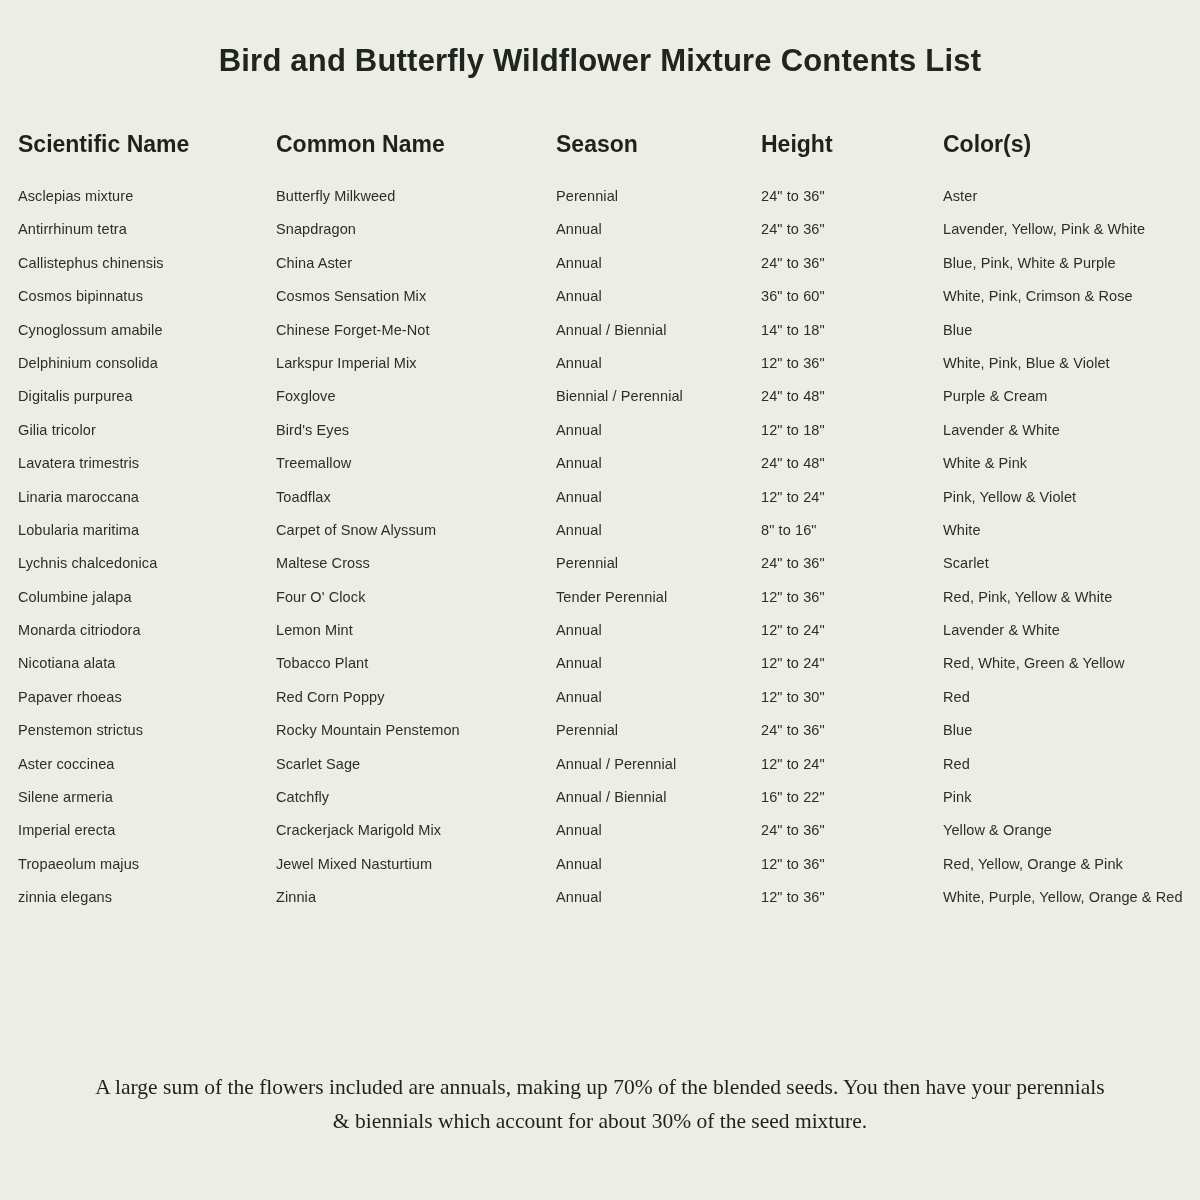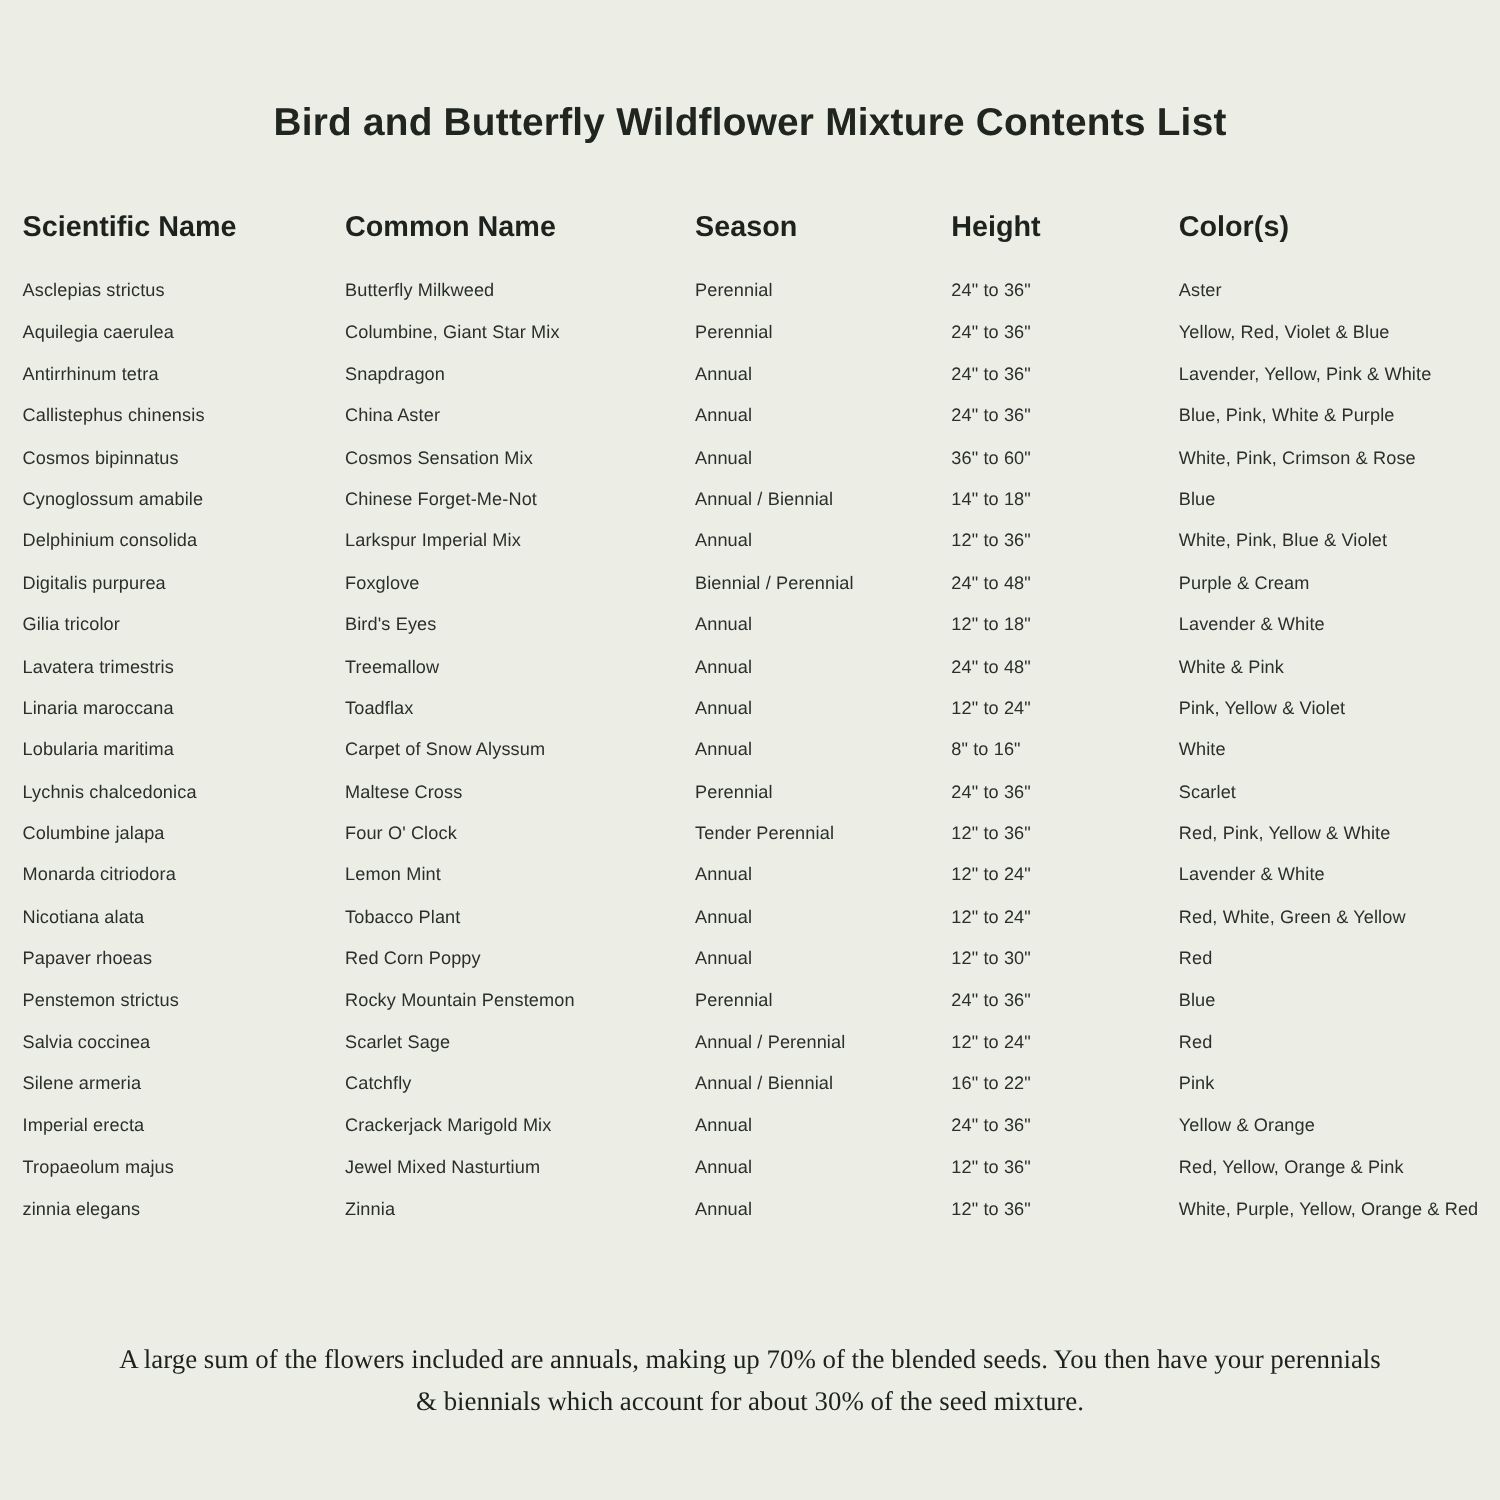--- a/index.html
+++ b/index.html
@@ -19,21 +19,21 @@
     width: 1200px;
     height: 1200px;
     box-sizing: border-box;
   }
   .title {
     text-align: center;
     font-size: 31px;
     font-weight: bold;
     color: #20251f;
     letter-spacing: 0.2px;
-    padding-top: 80px;
+    padding-top: 43px;
   }
   .table-wrap {
     padding: 0 18px;
     margin-top: 52px;
   }
   table.contents {
     width: 100%;
     border-collapse: collapse;
     table-layout: fixed;
   }
@@ -94,32 +94,25 @@
         <tr>
           <th class="h-sci">Scientific Name</th>
           <th>Common Name</th>
           <th>Season</th>
           <th>Height</th>
           <th>Color(s)</th>
         </tr>
       </thead>
       <tbody id="table-body">
           <tr>
-            <td class="d-sci">Asclepias strictus</td>
+            <td class="d-sci">Asclepias mixture</td>
             <td class="">Butterfly Milkweed</td>
             <td class="">Perennial</td>
             <td class="">24" to 36"</td>
             <td class="">Aster</td>
-          </tr>
-          <tr>
-            <td class="d-sci">Aquilegia caerulea</td>
-            <td class="">Columbine, Giant Star Mix</td>
-            <td class="">Perennial</td>
-            <td class="">24" to 36"</td>
-            <td class="">Yellow, Red, Violet &amp; Blue</td>
           </tr>
           <tr>
             <td class="d-sci">Antirrhinum tetra</td>
             <td class="">Snapdragon</td>
             <td class="">Annual</td>
             <td class="">24" to 36"</td>
             <td class="">Lavender, Yellow, Pink &amp; White</td>
           </tr>
           <tr>
             <td class="d-sci">Callistephus chinensis</td>
@@ -220,21 +213,21 @@
             <td class="">Red</td>
           </tr>
           <tr>
             <td class="d-sci">Penstemon strictus</td>
             <td class="">Rocky Mountain Penstemon</td>
             <td class="">Perennial</td>
             <td class="">24" to 36"</td>
             <td class="">Blue</td>
           </tr>
           <tr>
-            <td class="d-sci">Salvia coccinea</td>
+            <td class="d-sci">Aster coccinea</td>
             <td class="">Scarlet Sage</td>
             <td class="">Annual / Perennial</td>
             <td class="">12" to 24"</td>
             <td class="">Red</td>
           </tr>
           <tr>
             <td class="d-sci">Silene armeria</td>
             <td class="">Catchfly</td>
             <td class="">Annual / Biennial</td>
             <td class="">16" to 22"</td>

